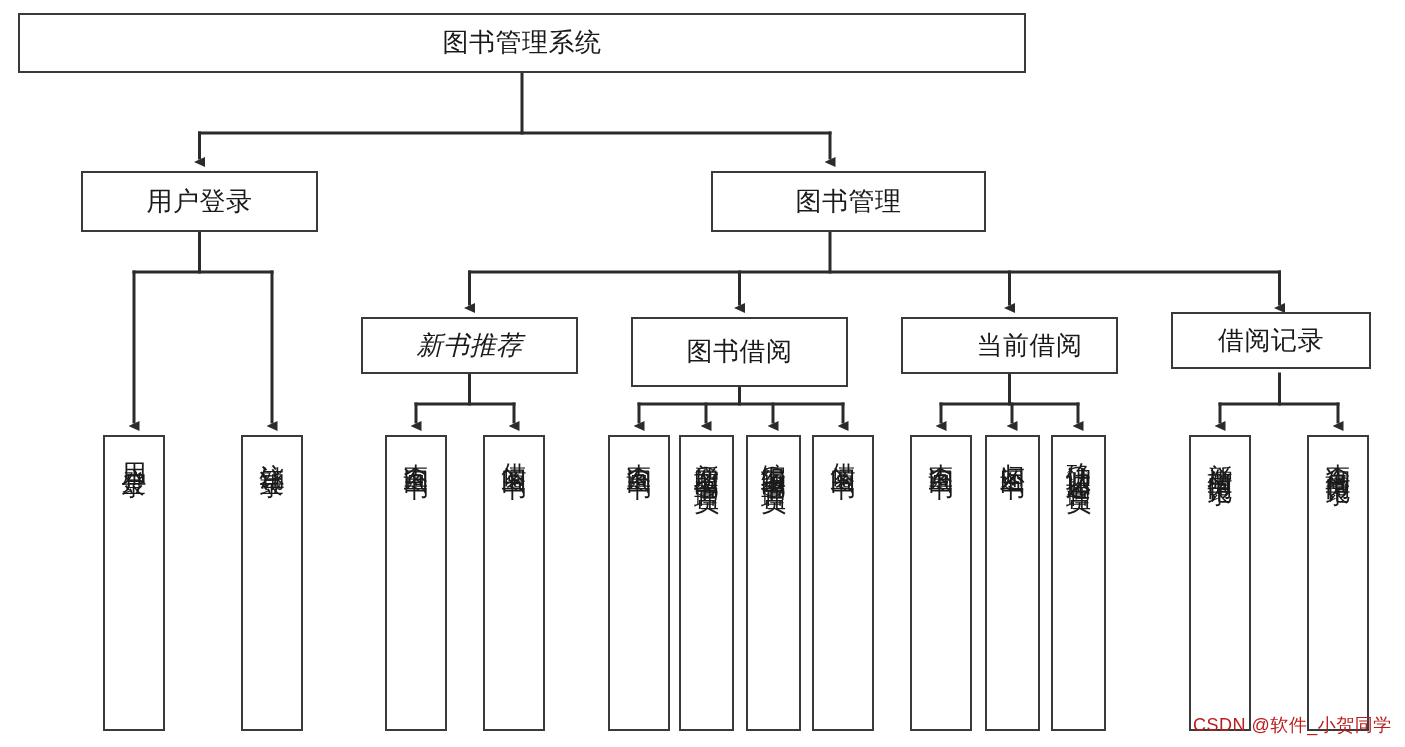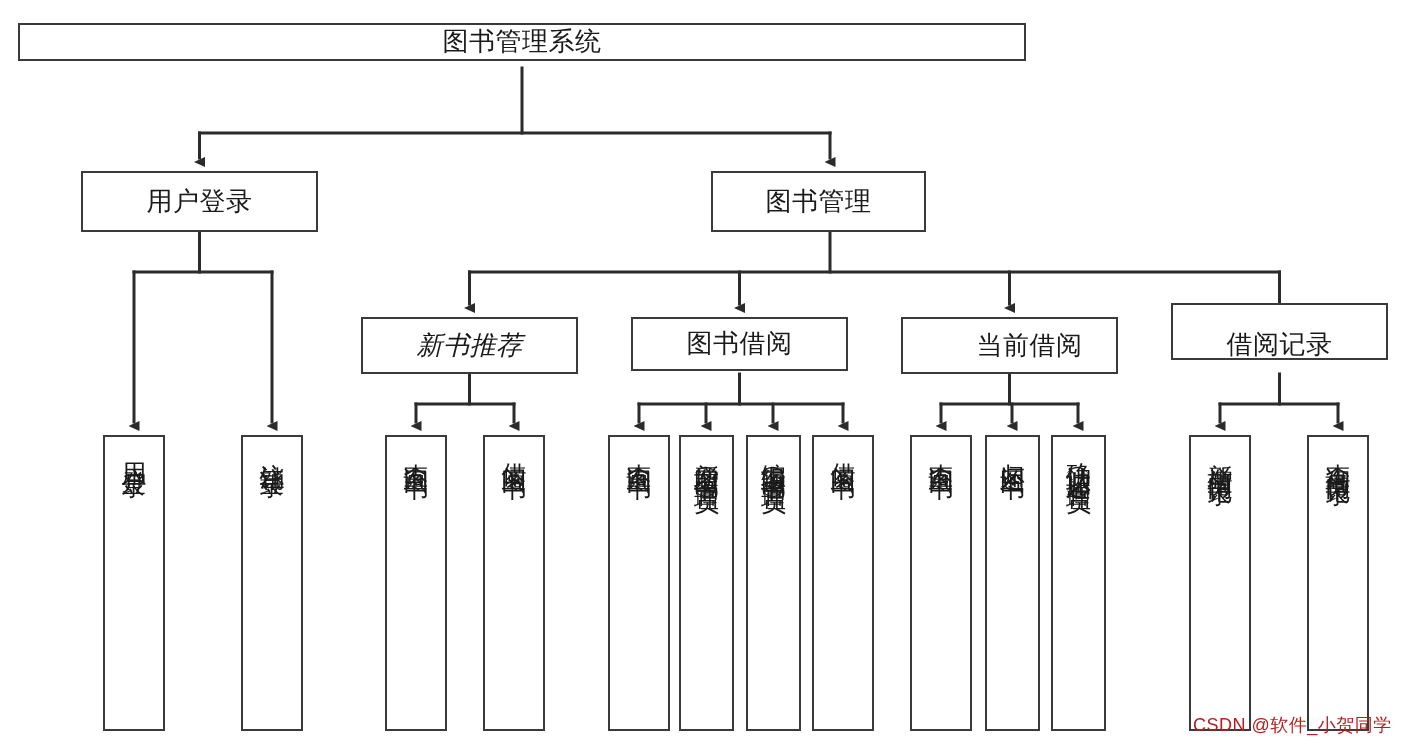--- a/index.html
+++ b/index.html
@@ -115,41 +115,41 @@
       <path d="M1012,404 L1012,422" marker-end="url(#arrow)"></path>
       <path d="M1078,404 L1078,422" marker-end="url(#arrow)"></path>
 
       <path d="M1279.5,374 L1279.5,404"></path>
       <path d="M1220,404 L1338,404"></path>
       <path d="M1220,404 L1220,422" marker-end="url(#arrow)"></path>
       <path d="M1338,404 L1338,422" marker-end="url(#arrow)"></path>
     </g>
   </svg>
 
-  <div class="node h" style="left:18px; top:23px; width:1008px; height:38px;">
+  <div class="node h" style="left:18px; top:13px; width:1008px; height:60px;">
     <span class="label">图书管理系统</span>
   </div>
 
   <div class="node h" style="left:81px; top:171px; width:237px; height:61px;">
     <span class="label">用户登录</span>
   </div>
-  <div class="node h" style="left:711px; top:171px; width:215px; height:61px;">
+  <div class="node h" style="left:711px; top:171px; width:275px; height:61px;">
     <span class="label">图书管理</span>
   </div>
 
   <div class="node h" style="left:361px; top:317px; width:217px; height:57px;font-style:italic;">
     <span class="label">新书推荐</span>
   </div>
-  <div class="node h" style="left:631px; top:317px; width:217px; height:54px;">
+  <div class="node h" style="left:631px; top:317px; width:217px; height:70px;">
     <span class="label">图书借阅</span>
   </div>
   <div class="node h" style="left:901px; top:317px; width:217px; height:57px;padding-left:40px;">
     <span class="label">当前借阅</span>
   </div>
-  <div class="node h" style="left:1171px; top:303px; width:217px; height:57px;align-items:flex-end;">
+  <div class="node h" style="left:1171px; top:312px; width:200px; height:57px;">
     <span class="label">借阅记录</span>
   </div>
 
   <div class="node v" style="left:103px; top:435px; width:62px; height:296px;">
     <span class="label">用户登录</span>
   </div>
   <div class="node v" style="left:241px; top:435px; width:62px; height:296px;">
     <span class="label">注销登录</span>
   </div>
 

